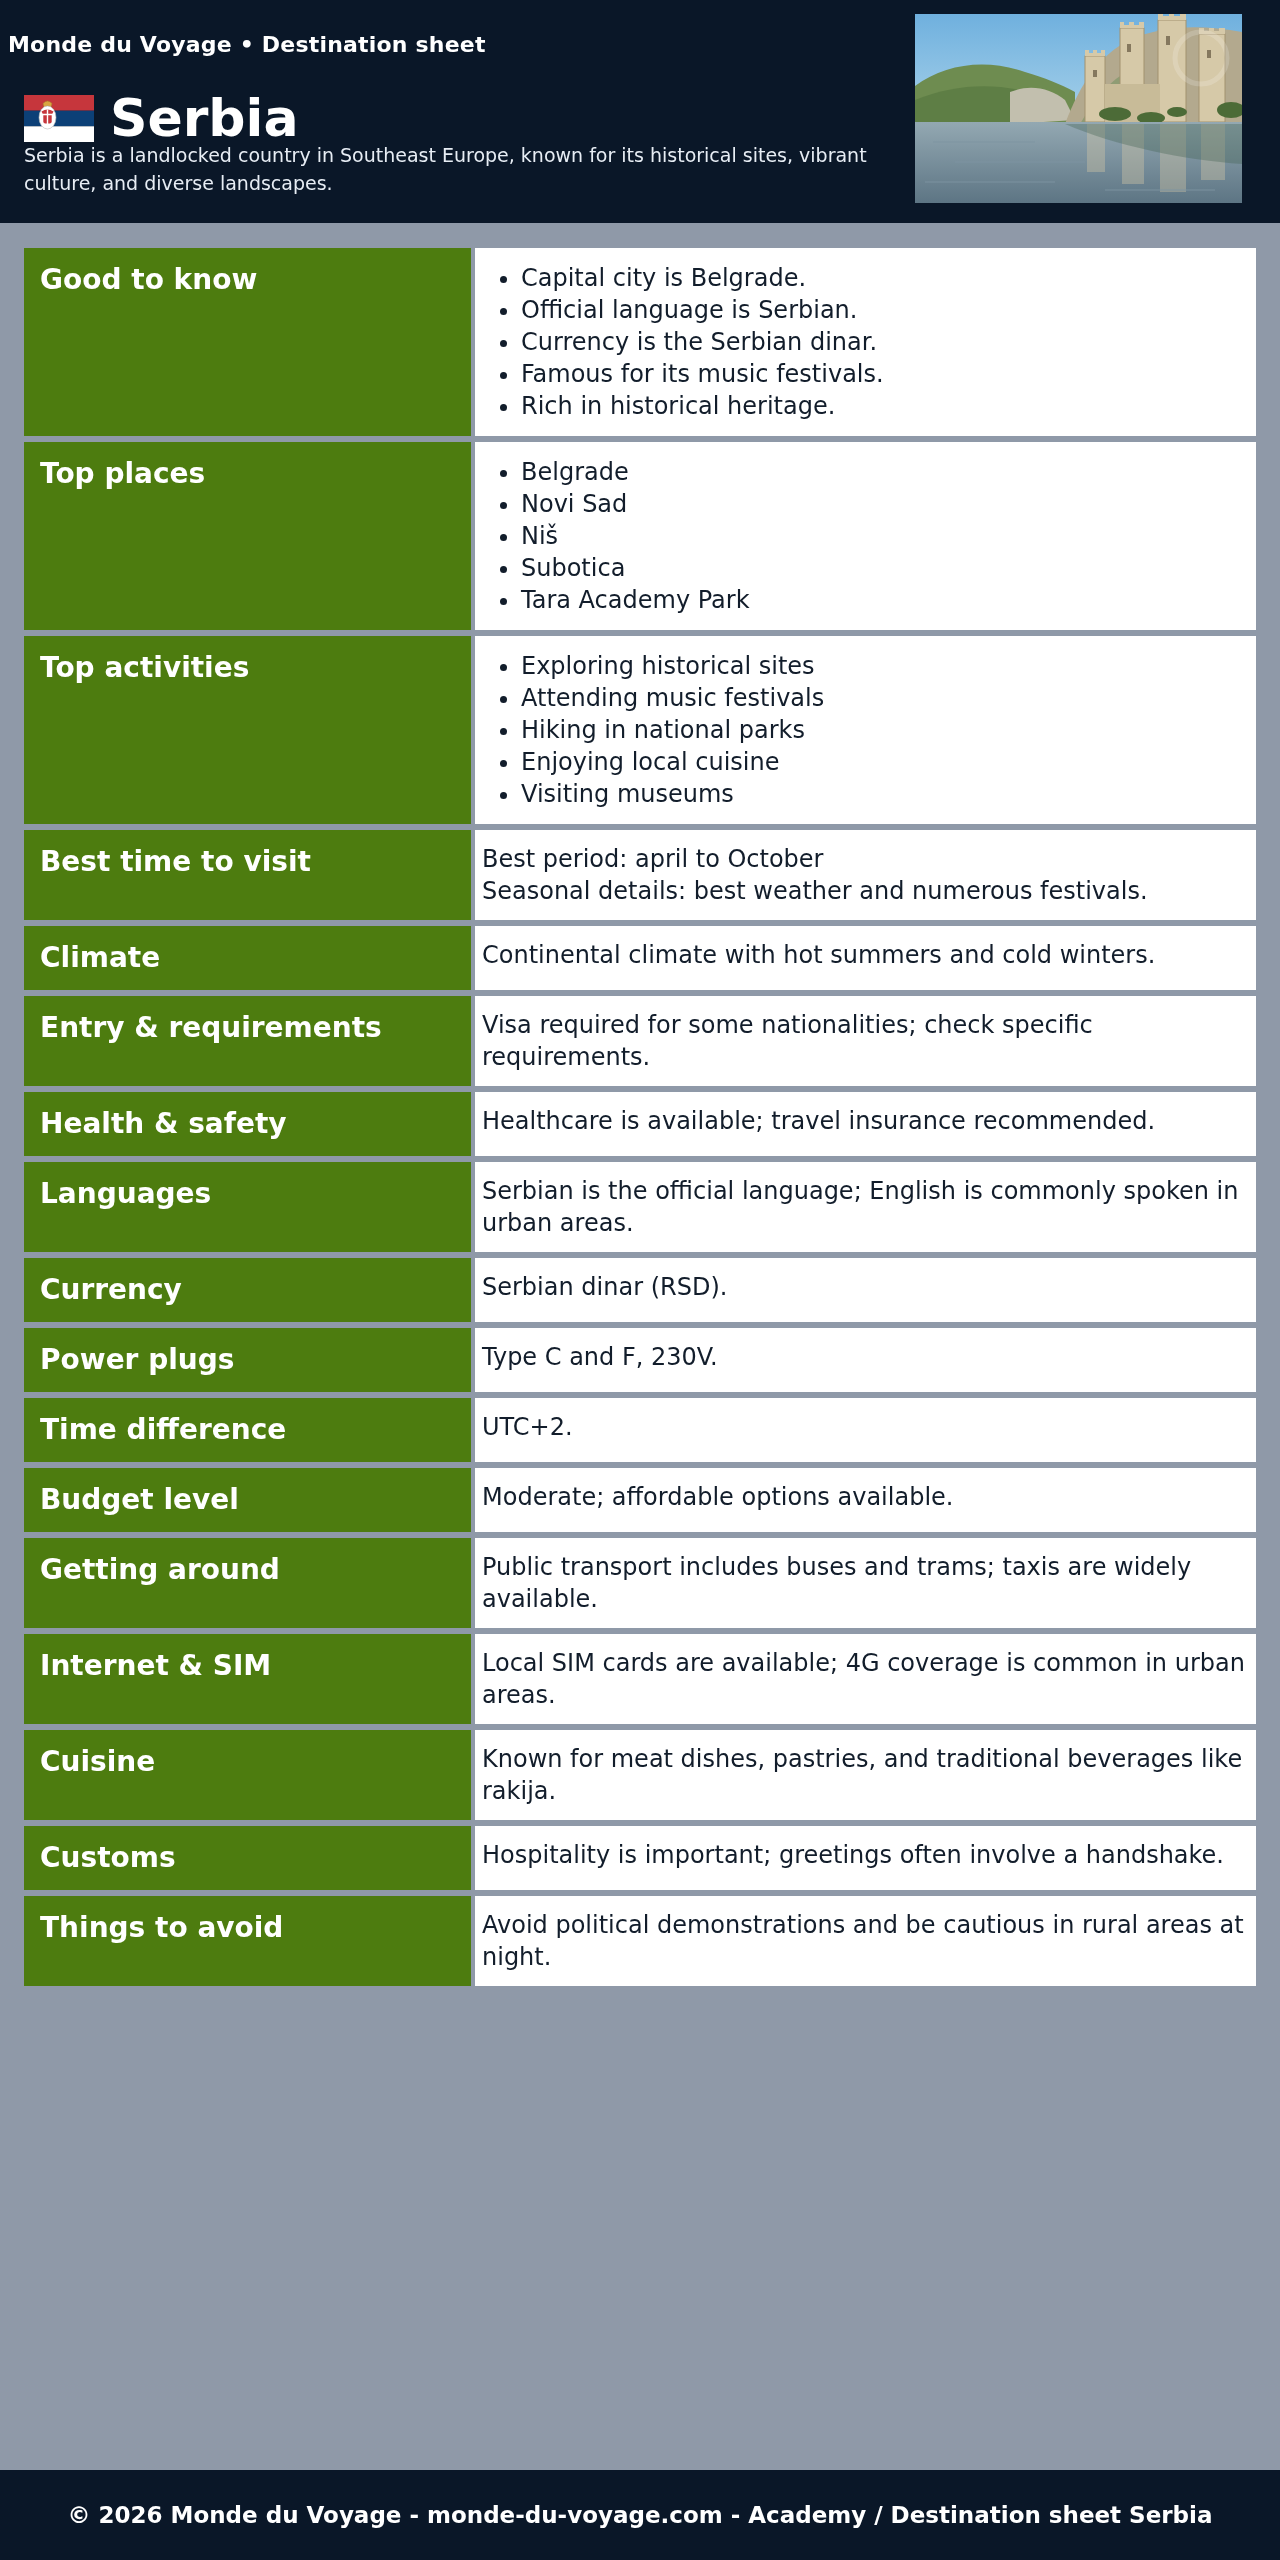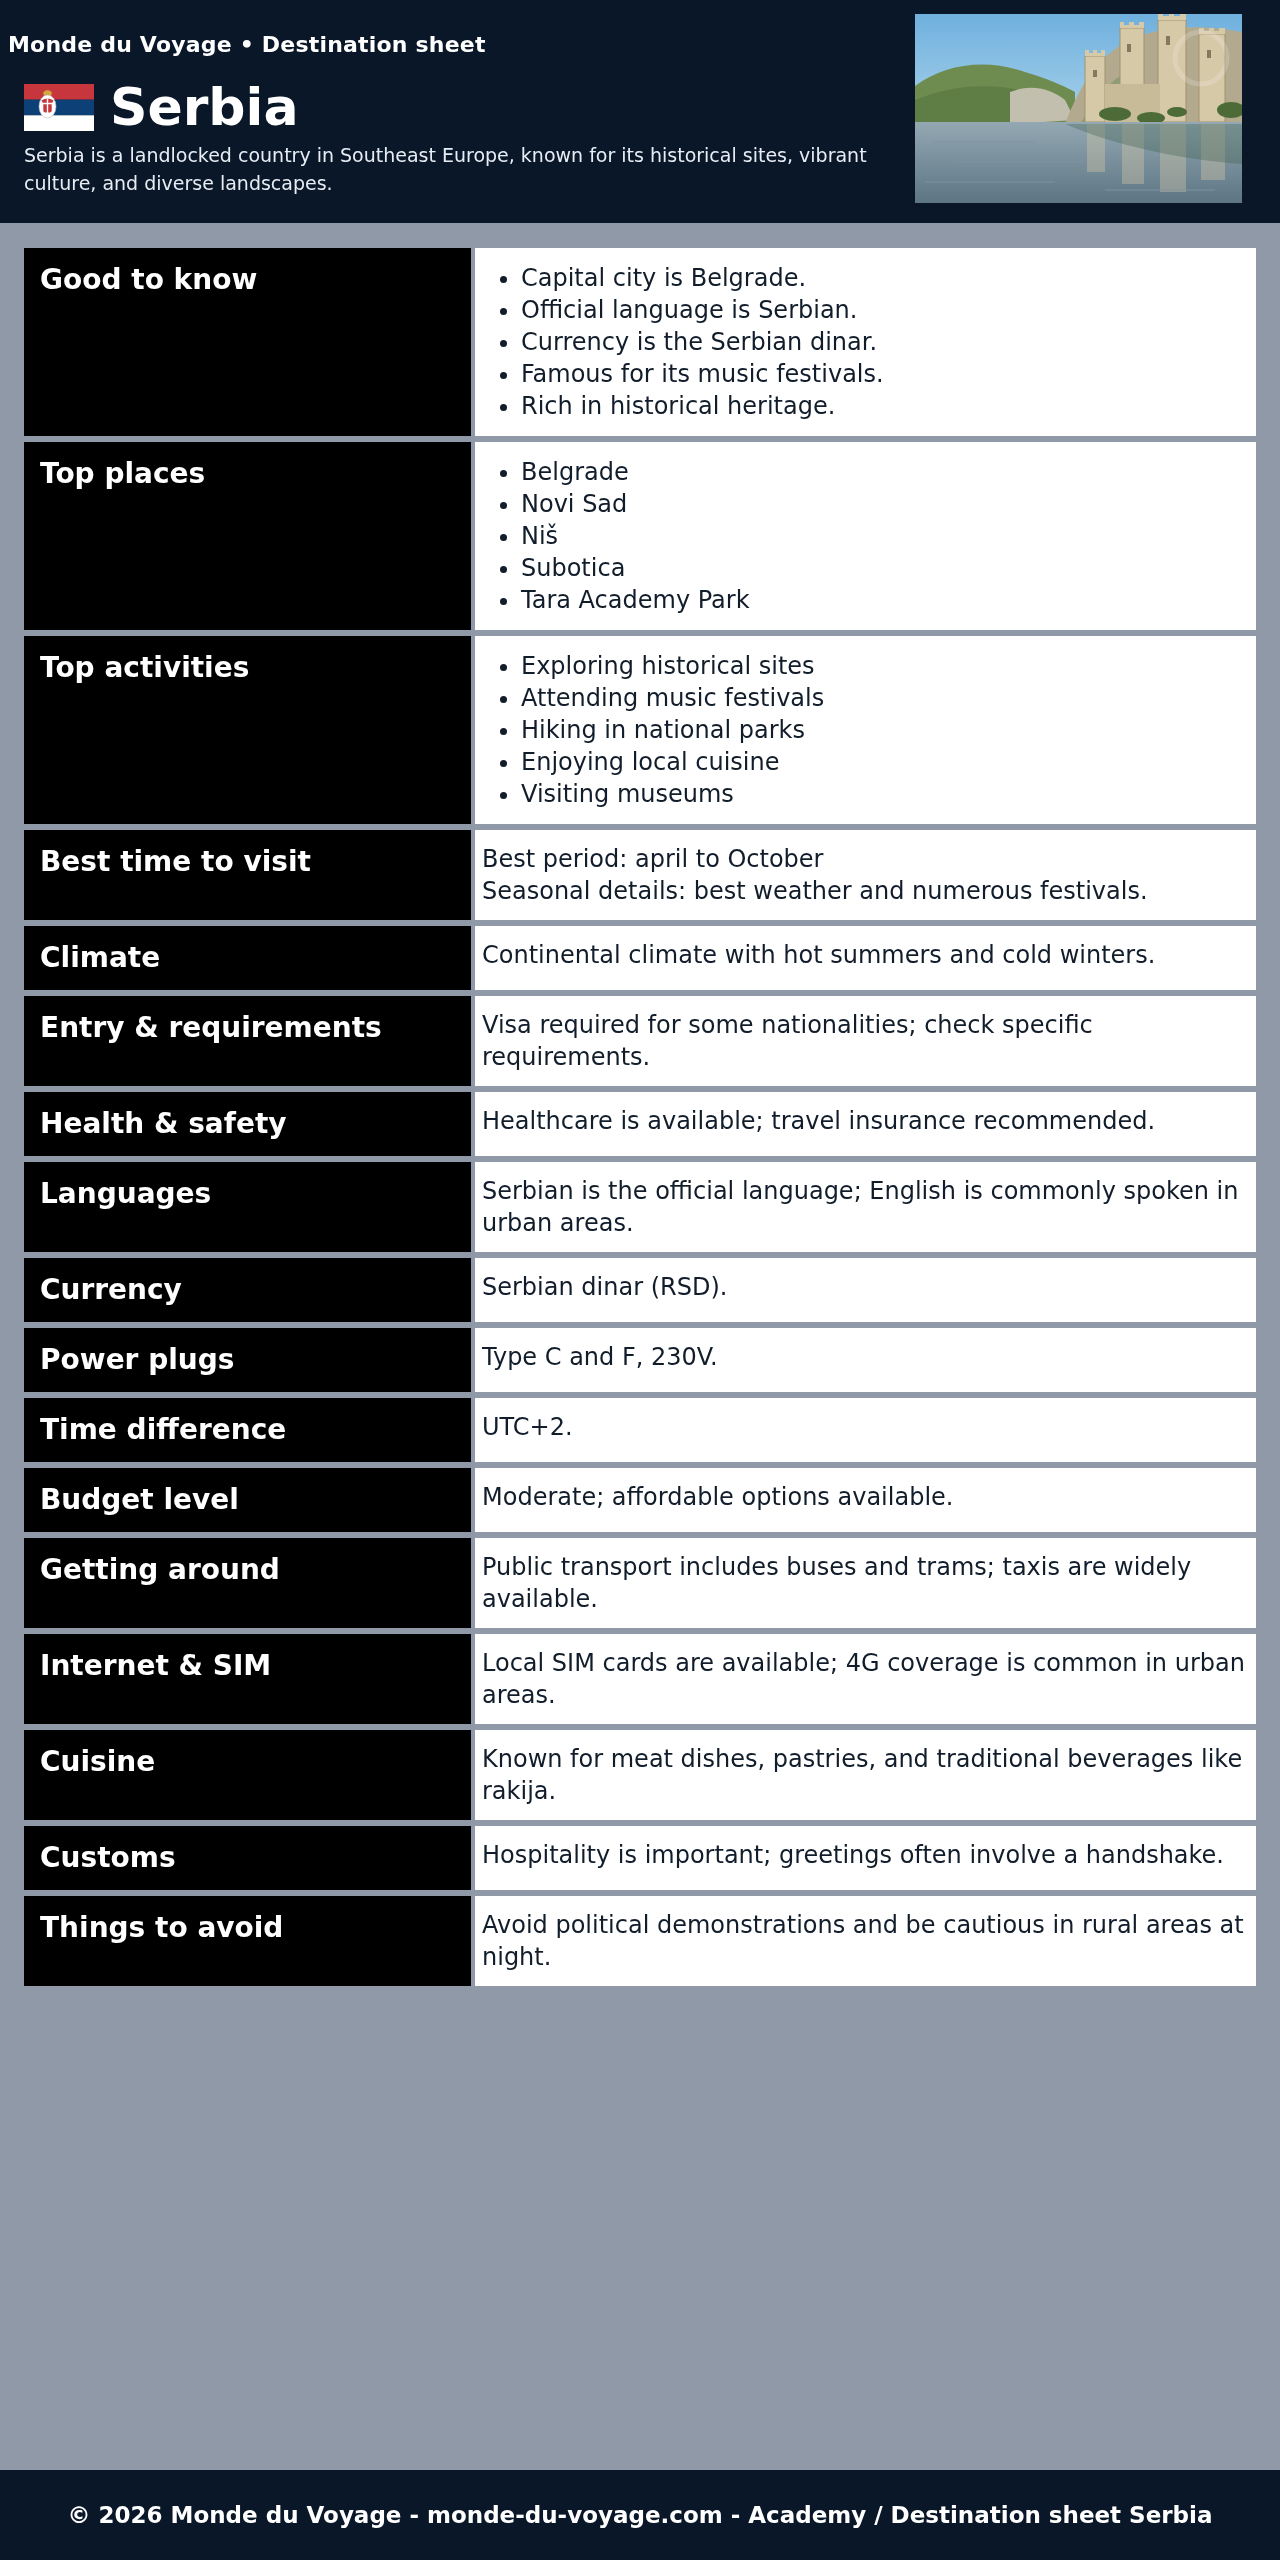--- a/index.html
+++ b/index.html
@@ -4,33 +4,33 @@
 <style>
   html,body{margin:0;padding:0;background:#8f99a8;}
   .page{position:relative;width:1280px;height:2560px;background:#8f99a8;
         font-family:"DejaVu Sans","Liberation Sans",sans-serif;
         display:flex;flex-direction:column;overflow:hidden;}
 
   
   .hero{position:relative;height:223px;background:#0a1728;flex:none;}
   .brand{position:absolute;left:8px;top:32px;color:#ffffff;
          font-size:22px;font-weight:bold;letter-spacing:.2px;}
-  .title-row{position:absolute;left:24px;top:84px;height:47px;
+  .title-row{position:absolute;left:24px;top:95px;height:47px;
              display:flex;align-items:center;}
   .flag{width:70px;height:47px;flex:none;position:relative;display:block;}
   .country{color:#ffffff;font-size:52px;font-weight:bold;margin-left:16px;
            line-height:47px;white-space:nowrap;}
   .desc{position:absolute;left:24px;top:141px;width:866px;color:#e7edf4;
         font-size:19px;line-height:28px;}
   .photo{position:absolute;left:915px;top:14px;width:327px;height:189px;display:block;}
 
   
   .sheet{margin:25px 24px 0 24px;display:flex;flex-direction:column;gap:6px;flex:none;}
   .row{display:flex;gap:4px;}
-  .cell-label{width:447px;flex:none;background:#000000;color:#ffffff;
+  .cell-label{width:447px;flex:none;background:#4d7c0f;color:#ffffff;
               font-size:28px;font-weight:bold;padding:15px 16px 15px 16px;
               box-sizing:border-box;line-height:34px;}
   .cell-content{flex:1;background:#ffffff;color:#121d2b;font-size:24px;
                 line-height:32px;padding:13px 7px;box-sizing:border-box;}
   .cell-content.bullets{padding:14px 20px;}
   .cell-content ul{margin:0;padding:0 0 0 26px;}
   .cell-content li{line-height:32px;}
   .cell-content p{margin:0;}
 
   .spacer{flex:1;}

